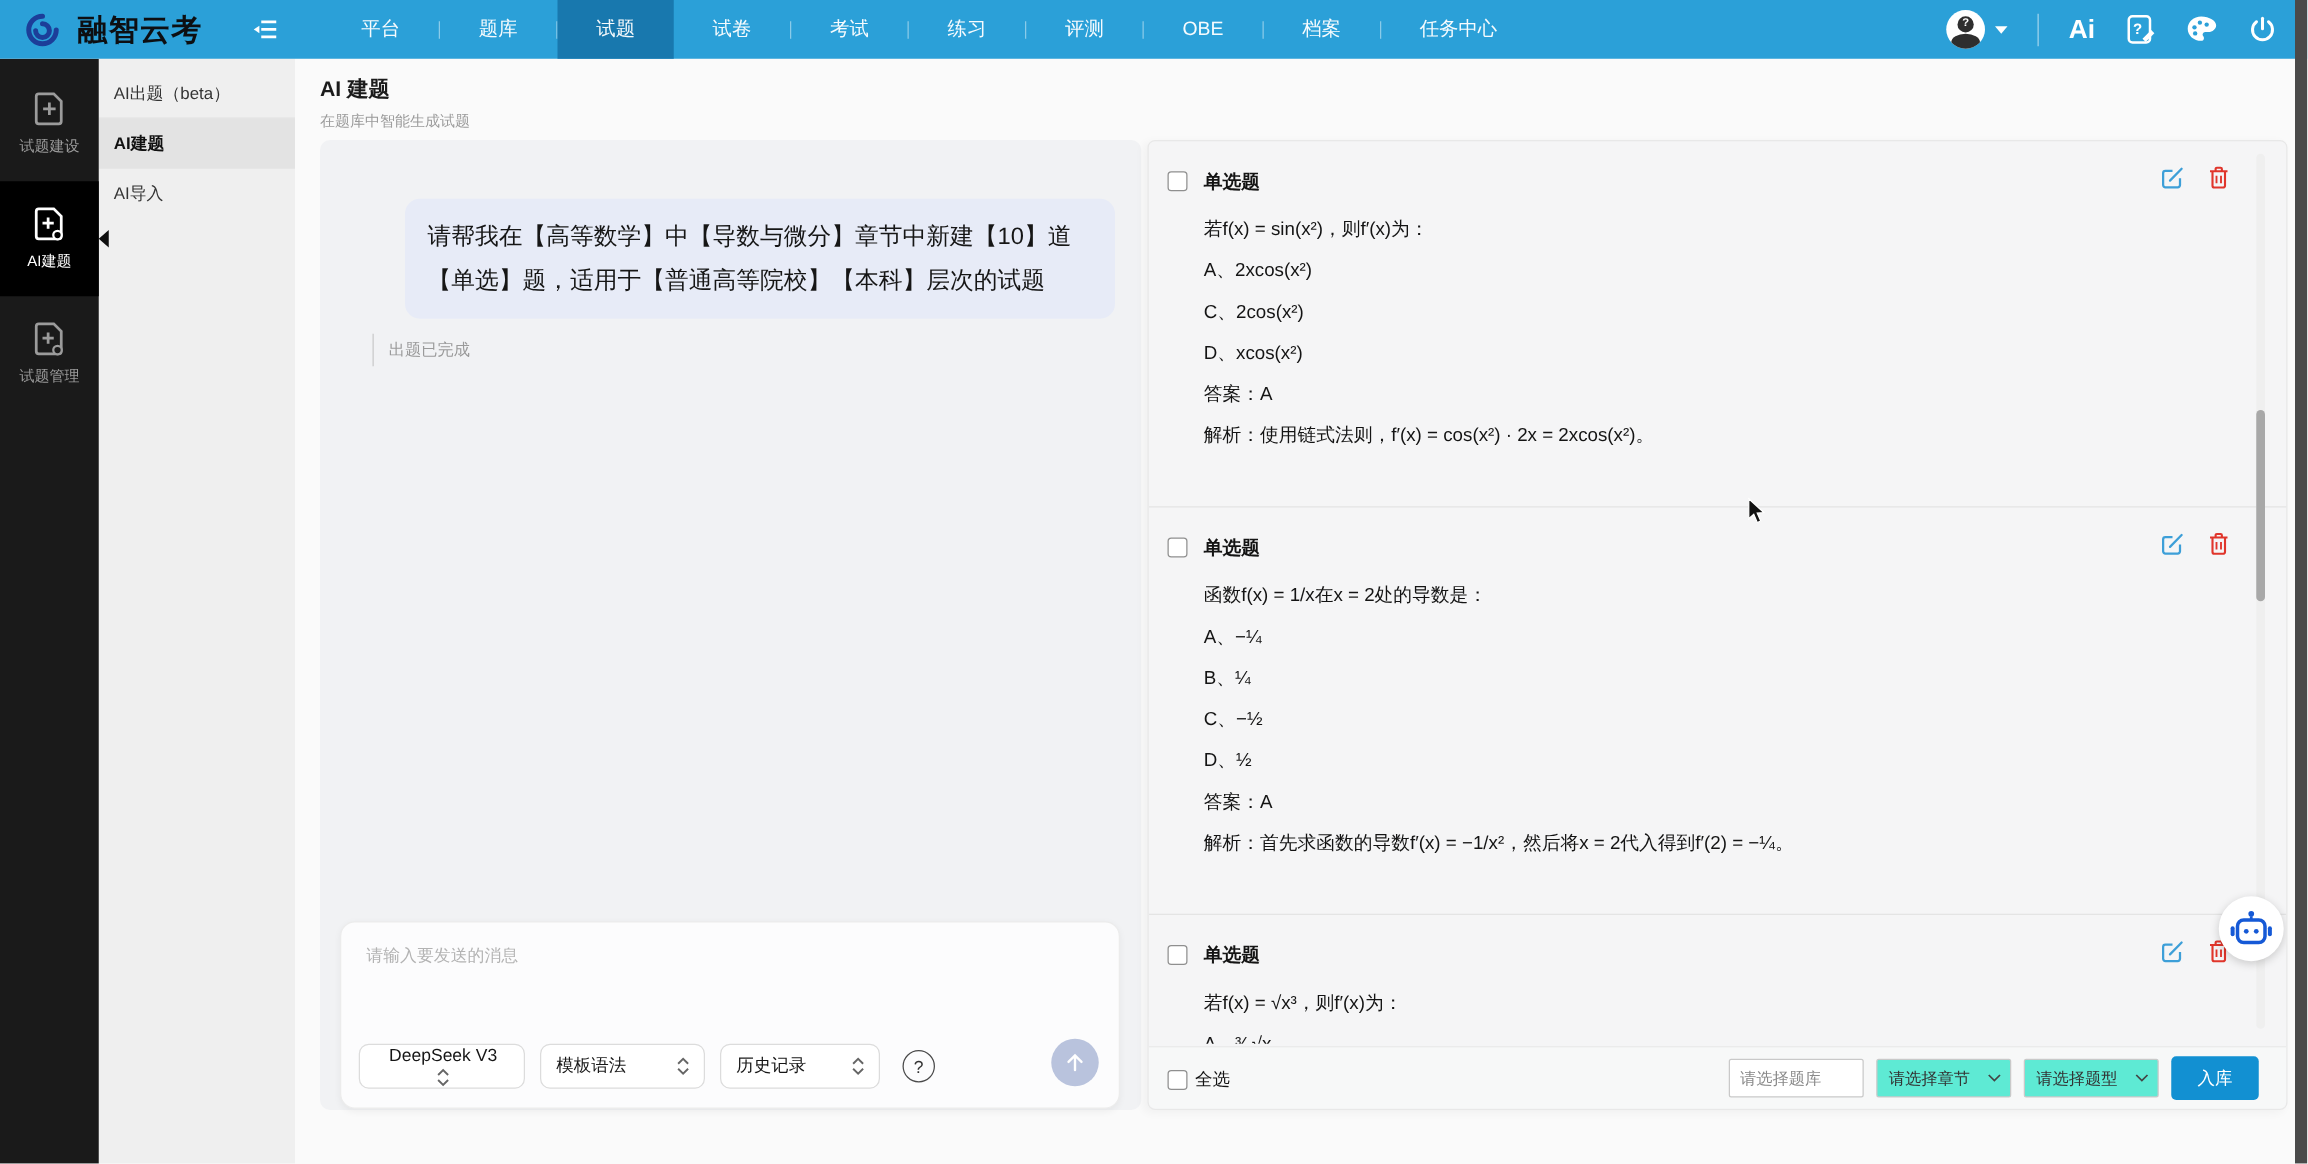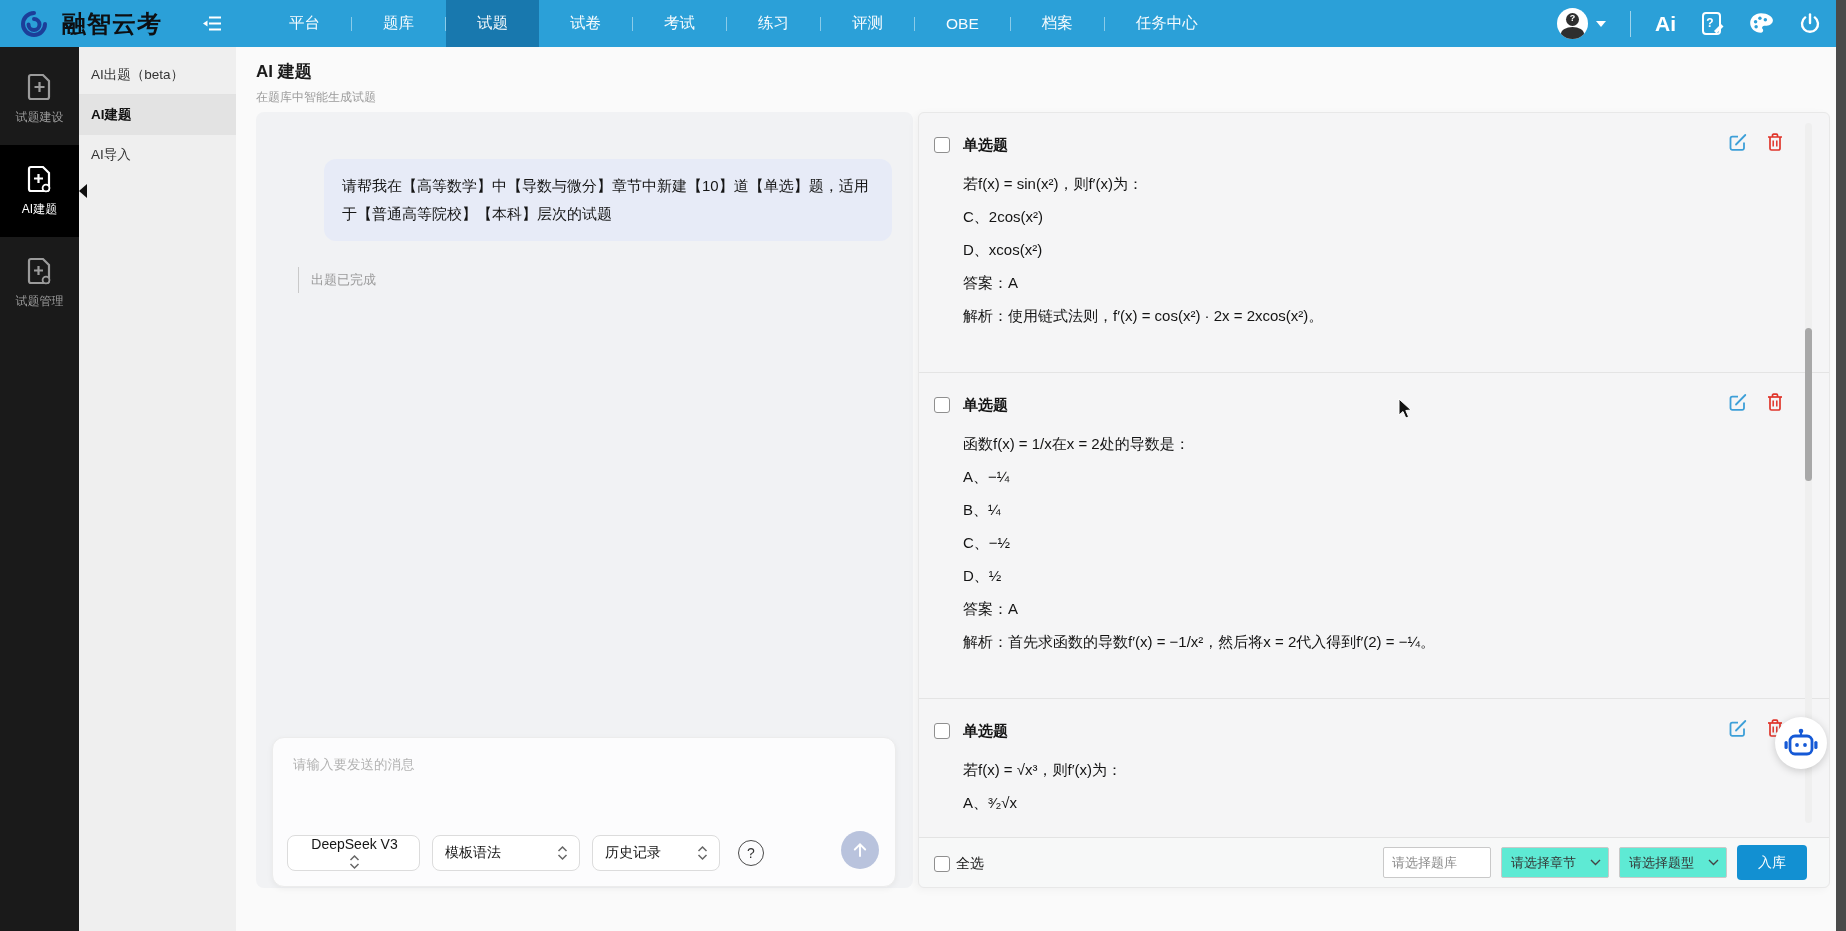--- a/index.html
+++ b/index.html
@@ -41,30 +41,30 @@
   .sub-item.first { border-bottom:1px solid #E2E2E2; }
   .sub-item.active { background:#E3E3E3; font-weight:bold; color:#111; }
 
   
   .main { position:absolute; left:236px; top:47px; width:1600px; height:884px; background:#FAFAFA; }
   .page-title { position:absolute; left:20px; top:13px; font-size:17px; font-weight:bold; color:#1B1B1B; }
   .page-subtitle { position:absolute; left:20px; top:42px; font-size:12px; color:#9B9B9B; }
 
   
   .chat-panel { position:absolute; left:20px; top:65px; width:657px; height:776px; background:#F1F2F4; border-radius:8px; }
-  .bubble { position:absolute; right:21px; top:47px; width:568px; background:#E7EBF7; border-radius:12px; padding:13px 18px; font-size:15px; line-height:1.85; color:#161616; }
+  .bubble { position:absolute; right:21px; top:47px; width:568px; background:#E7EBF7; border-radius:12px; padding:13px 18px; font-size:19px; line-height:1.85; color:#161616; }
   .gen-status { position:absolute; left:42px; top:155px; display:flex; align-items:center; }
   .gen-status .bar { width:1px; height:26px; background:#C9C9C9; margin-right:12px; }
   .gen-status .txt { font-size:13px; color:#9A9A9A; }
   .input-card { position:absolute; left:16px; top:625px; width:624px; height:150px; background:#FCFCFD; border:1px solid #ECECEC; border-radius:12px; box-shadow:0 2px 6px rgba(0,0,0,0.05); }
   .msg-input { position:absolute; left:6px; top:6px; width:600px; height:70px; border:none; outline:none; resize:none; background:transparent; font-family:inherit; font-size:13.5px; color:#333; padding:12px 14px; }
   .msg-input::placeholder { color:#B3B3B3; }
   .pill-row { position:absolute; left:14px; bottom:15px; display:flex; align-items:center; gap:12px; }
   .pill { height:36px; display:flex; align-items:center; justify-content:space-between; border:1px solid #DCDCDC; border-radius:8px; background:#FFF; padding:0 10px 0 12px; font-size:14px; color:#161616; cursor:pointer; }
-  .pill.w1 { width:133px;flex-direction:column; } .pill.w2 { width:148px; } .pill.w3 { width:128px; }
+  .pill.w1 { width:133px;flex-direction:column; } .pill.w2 { width:132px; } .pill.w3 { width:128px; }
   .help-circle { width:26px; height:26px; border:1.5px solid #4A4A4A; border-radius:50%; display:flex; align-items:center; justify-content:center; font-size:14px; color:#333; margin-left:6px; cursor:pointer; }
   .send-btn { position:absolute; right:16px; bottom:17px; width:38px; height:38px; border-radius:50%; background:#B9C3DD; display:flex; align-items:center; justify-content:center; cursor:pointer; }
 
   
   .q-panel { position:absolute; left:682px; top:65px; width:912px; height:776px; background:#F5F5F6; border:1px solid #E8E8E8; border-radius:6px; box-shadow:-3px 2px 8px rgba(0,0,0,0.04); overflow:hidden; }
   .q-scroll { position:absolute; left:0; top:0; width:912px; height:722px; overflow:hidden; }
   .q-block { position:relative; padding:20px 20px 40px 15px; border-bottom:1px solid #E4E4E4; }
   .q-block.last { border-bottom:none; }
   .q-head { display:flex; align-items:center; gap:13px; height:24px; margin-bottom:10px; }
   .cb { width:16px; height:16px; border:1.5px solid #8F8F8F; border-radius:3px; background:#FFF; cursor:pointer; flex:none; }
@@ -246,20 +246,21 @@
 
     <div class="q-panel">
       <div class="q-scroll">
 
         <div class="q-block">
           <div class="q-head">
             <span class="cb"></span>
             <span class="q-type">单选题</span>
           </div>
           <div class="q-line">若f(x) = sin(x²)，则f′(x)为：</div>
+          <div class="q-line">A、2xcos(x²)</div>
           <div class="q-line">C、2cos(x²)</div>
           <div class="q-line">D、xcos(x²)</div>
           <div class="q-line">答案：A</div>
           <div class="q-line">解析：使用链式法则，f′(x) = cos(x²) · 2x = 2xcos(x²)。</div>
           <div class="q-actions">
             <span class="icon-btn">
               <svg width="20" height="20" viewBox="0 0 20 20">
                 <path d="M16 10.5 V16 a1.8 1.8 0 0 1 -1.8 1.8 H4.3 A1.8 1.8 0 0 1 2.5 16 V6.5 A1.8 1.8 0 0 1 4.3 4.7 H10" fill="none" stroke="#3D9FD8" stroke-width="1.8"></path>
                 <path d="M8 12.5 L17.3 3" stroke="#3D9FD8" stroke-width="1.8" stroke-linecap="round"></path>
               </svg>

